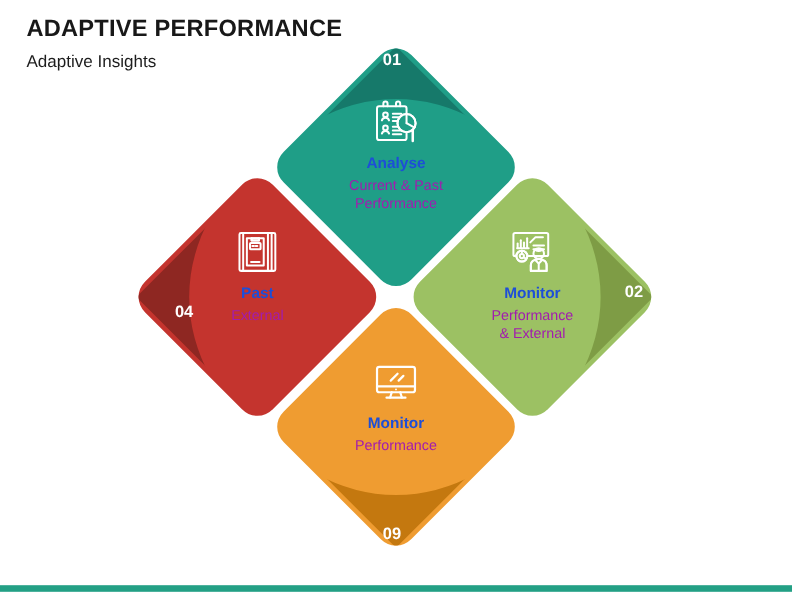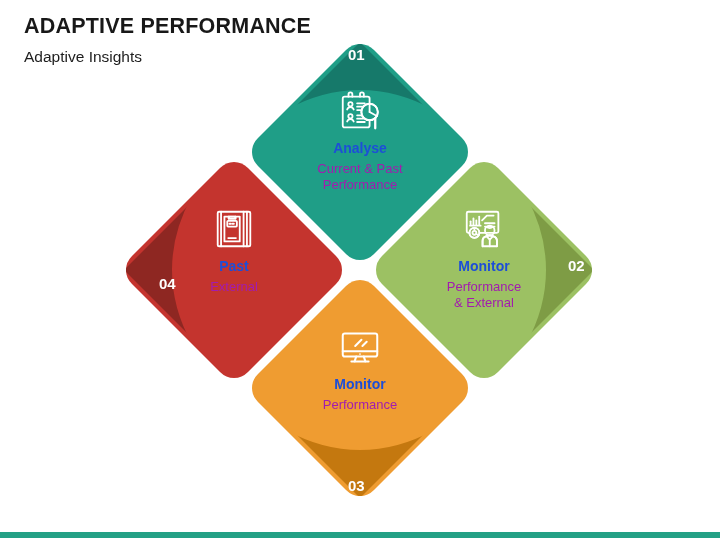--- a/index.html
+++ b/index.html
@@ -312,21 +312,21 @@
             <path d="M28 34 l1.6 5"></path>
             <path d="M15 39.2 h18"></path>
           </svg>
         </span>
         <div class="node-title">Monitor</div>
         <div class="node-sub">
           <div>Performance</div>
         </div>
       </div>
 
-      <div class="step-num" id="num-monitor">03</div>
+      <div class="step-num" id="num-monitor">09</div>
     </div>
 
     <div class="node" id="node-model">
       <svg class="node-svg" viewBox="0 0 224 224">
         <defs>
           <clipPath id="clip-model">
             <path d="M112 2 L222 112 L112 222 L2 112 Z"></path>
           </clipPath>
         </defs>
         <path d="M112 4

